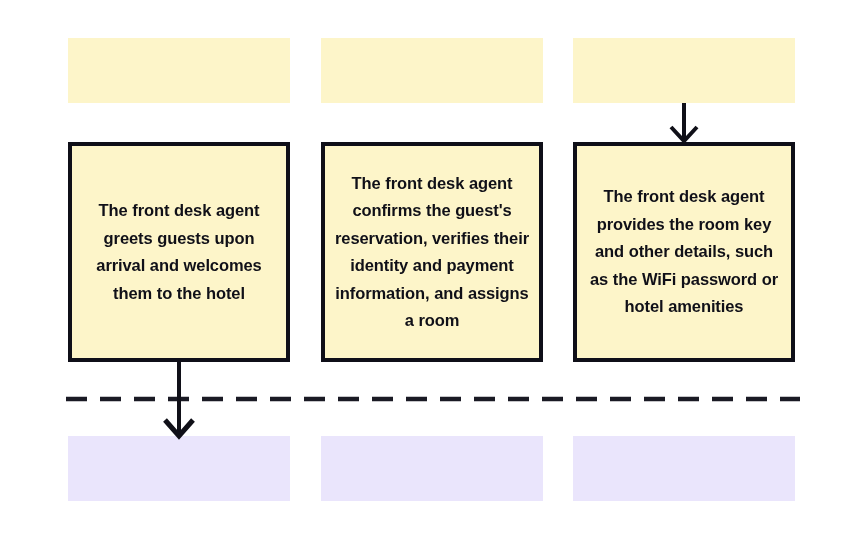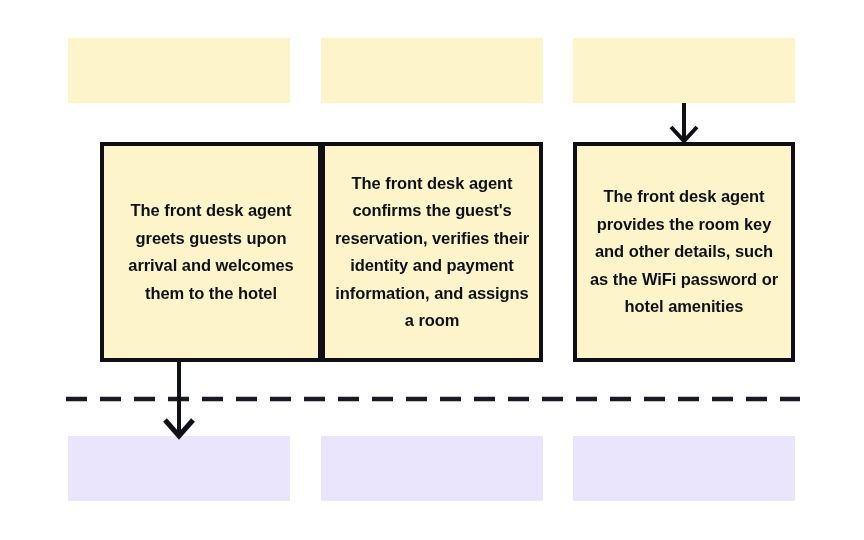--- a/index.html
+++ b/index.html
@@ -66,21 +66,21 @@
 <body>
 
 <div id="canvas">
 
   <div class="band band-top" style="left:68px; top:38px; width:222px; height:65px;"></div>
 
   <div class="band band-top" style="left:321px; top:38px; width:222px; height:65px;"></div>
 
   <div class="band band-top" style="left:573px; top:38px; width:222px; height:65px;"></div>
 
-  <div class="step-box" style="left:68px; top:142px; width:222px; height:220px;margin-left:32px;">
+  <div class="step-box" style="left:68px; top:142px; width:222px; height:220px;">
     <span class="step-text">The front desk agent greets guests upon arrival and welcomes them to the hotel</span>
   </div>
 
   <div class="step-box" style="left:573px; top:142px; width:222px; height:220px;">
     <span class="step-text">The front desk agent provides the room key and other details, such as the WiFi password or hotel amenities</span>
   </div>
 
   <div class="step-box" style="left:321px; top:142px; width:222px; height:220px;">
     <span class="step-text">The front desk agent confirms the guest's reservation, verifies their identity and payment information, and assigns a room</span>
   </div>

